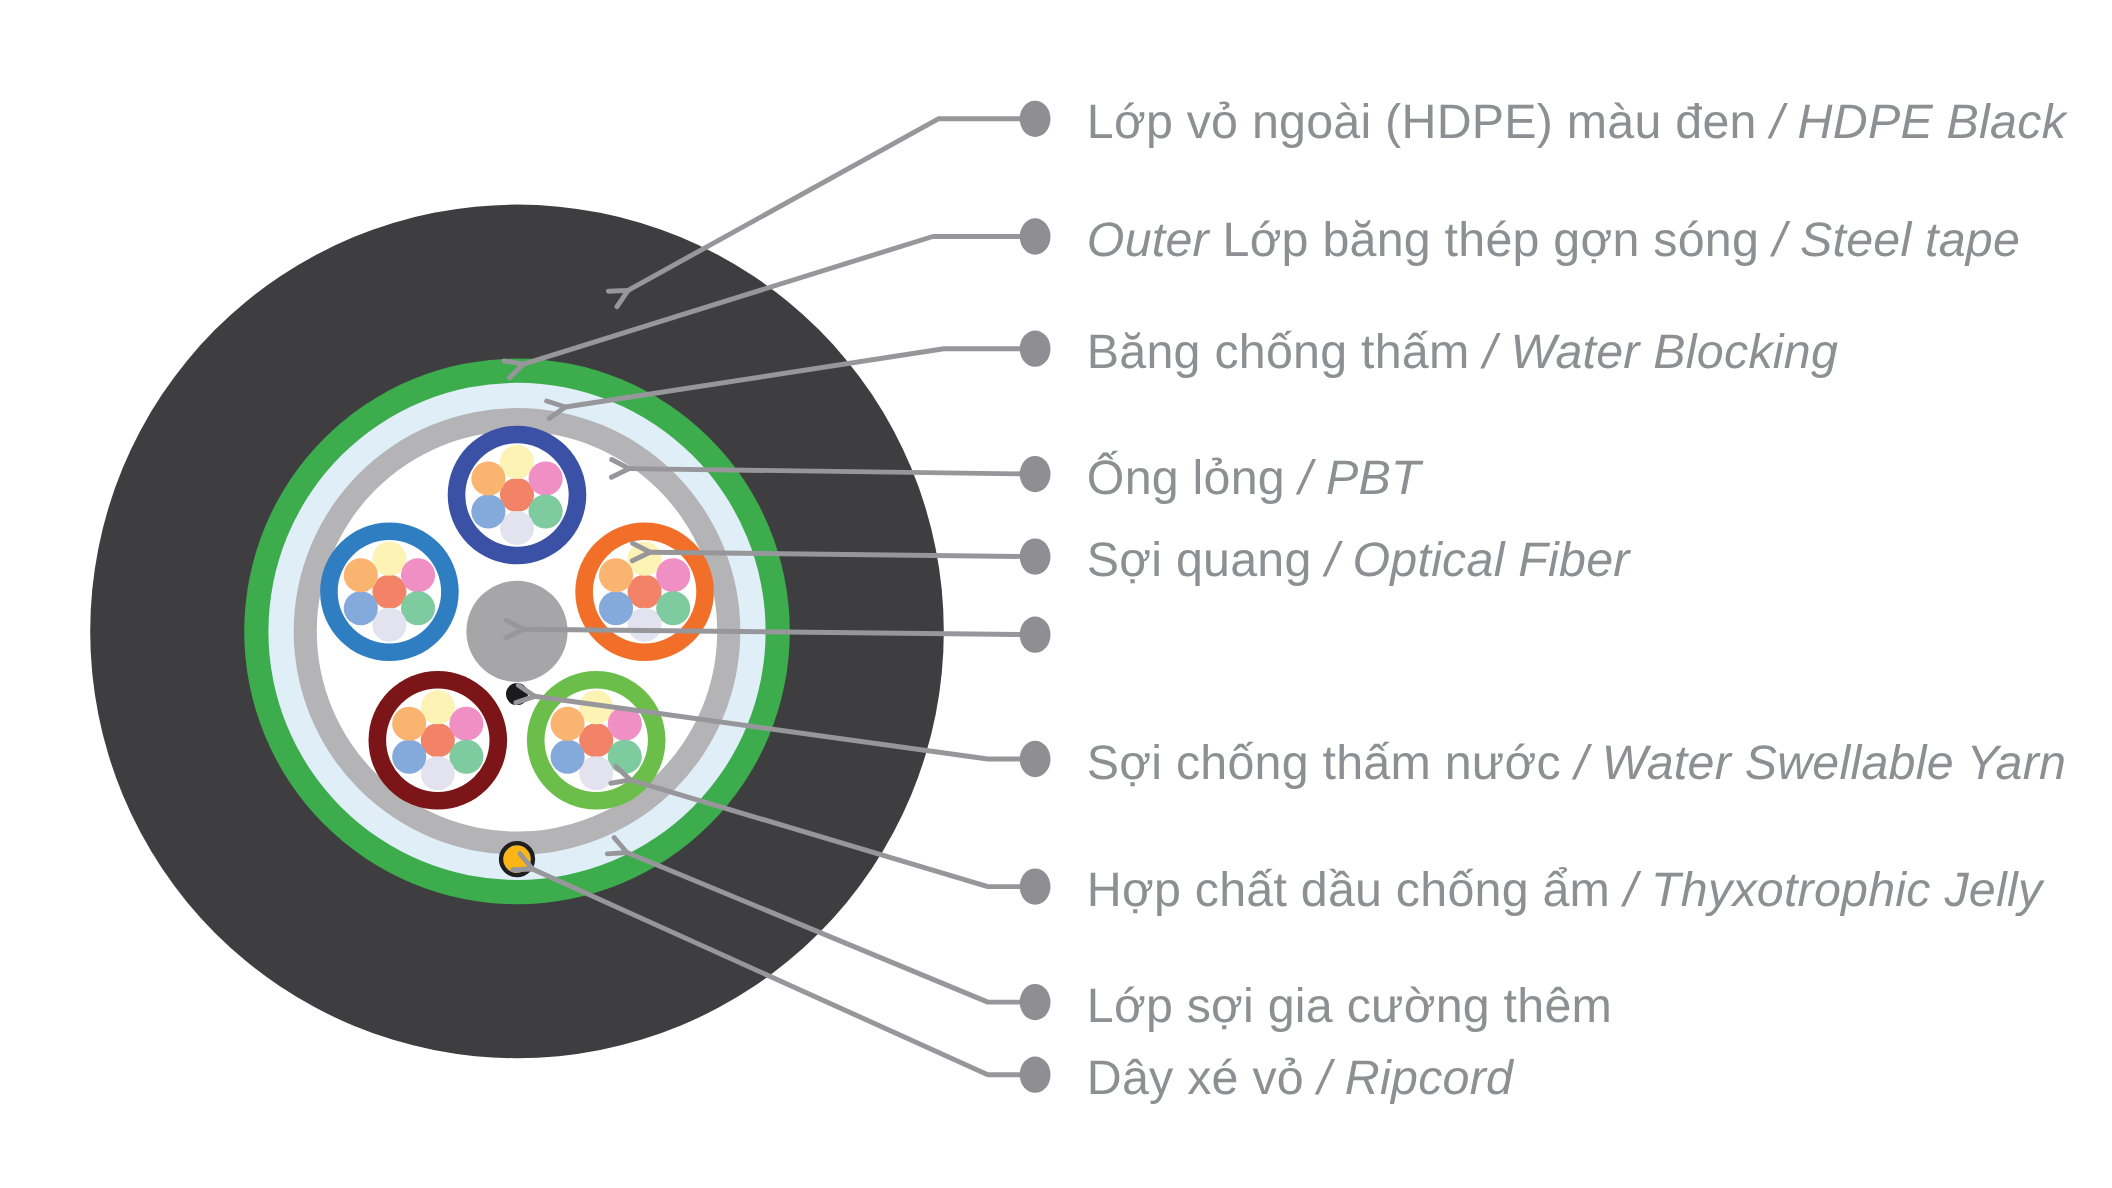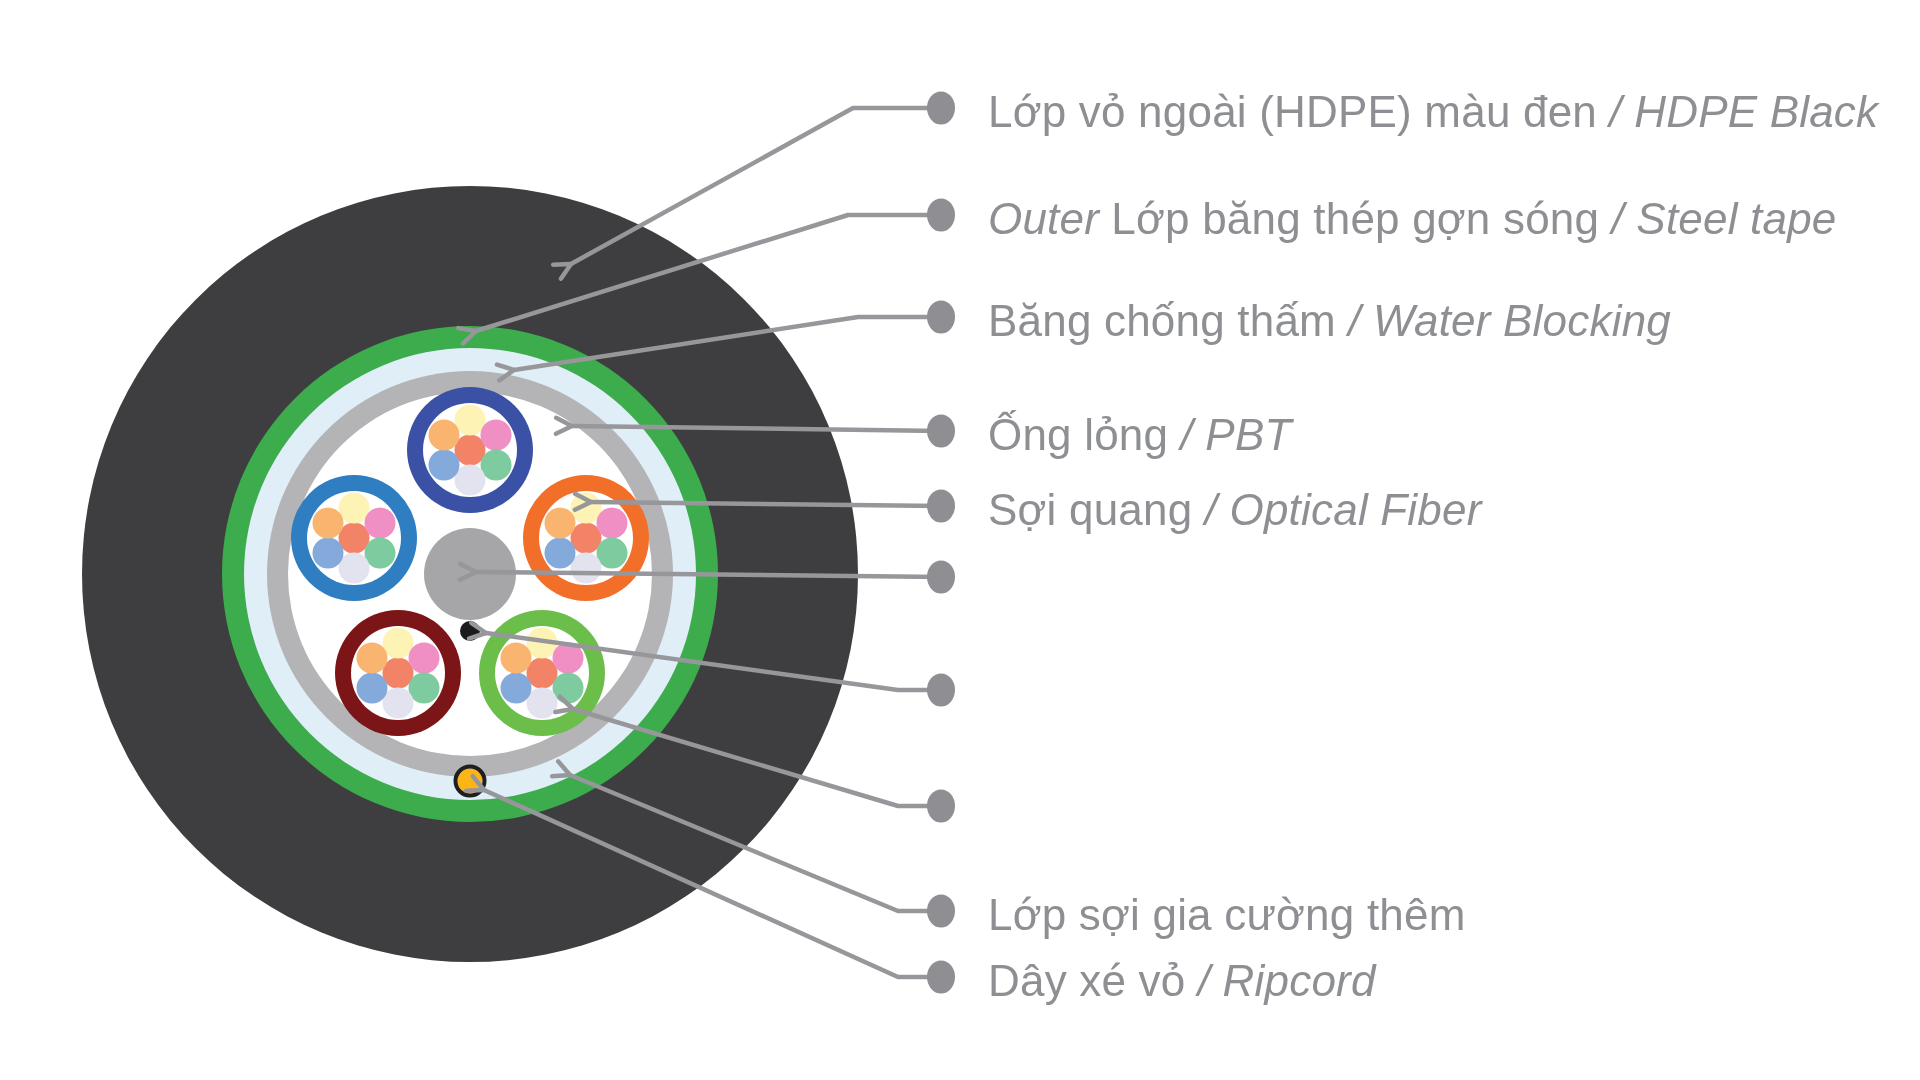--- a/index.html
+++ b/index.html
@@ -127,20 +127,26 @@
     </div>
     <div class="label-row" style="top:215px">
       <span class="pre">Outer</span><span class="vi">Lớp băng thép gợn sóng</span><span class="en">/ Steel tape</span>
     </div>
     <div class="label-row" style="top:506px">
       <span class="pre"></span><span class="vi">Sợi quang</span><span class="en">/ Optical Fiber</span>
     </div>
     <div class="label-row" style="top:431px">
       <span class="pre"></span><span class="vi">Ống lỏng</span><span class="en">/ PBT</span>
     </div>
+    <div class="label-row" style="top:690px">
+      <span class="pre"></span><span class="vi">Sợi chống thấm nước</span><span class="en">/ Water Swellable Yarn</span>
+    </div>
+    <div class="label-row" style="top:806px">
+      <span class="pre"></span><span class="vi">Hợp chất dầu chống ẩm</span><span class="en">/ Thyxotrophic Jelly</span>
+    </div>
     <div class="label-row" style="top:977px">
       <span class="pre"></span><span class="vi">Dây xé vỏ</span><span class="en">/ Ripcord</span>
     </div>
     <div class="label-row" style="top:911px">
       <span class="pre"></span><span class="vi">Lớp sợi gia cường thêm</span><span class="en"></span>
     </div>
   </div>
 
 </div>
 

